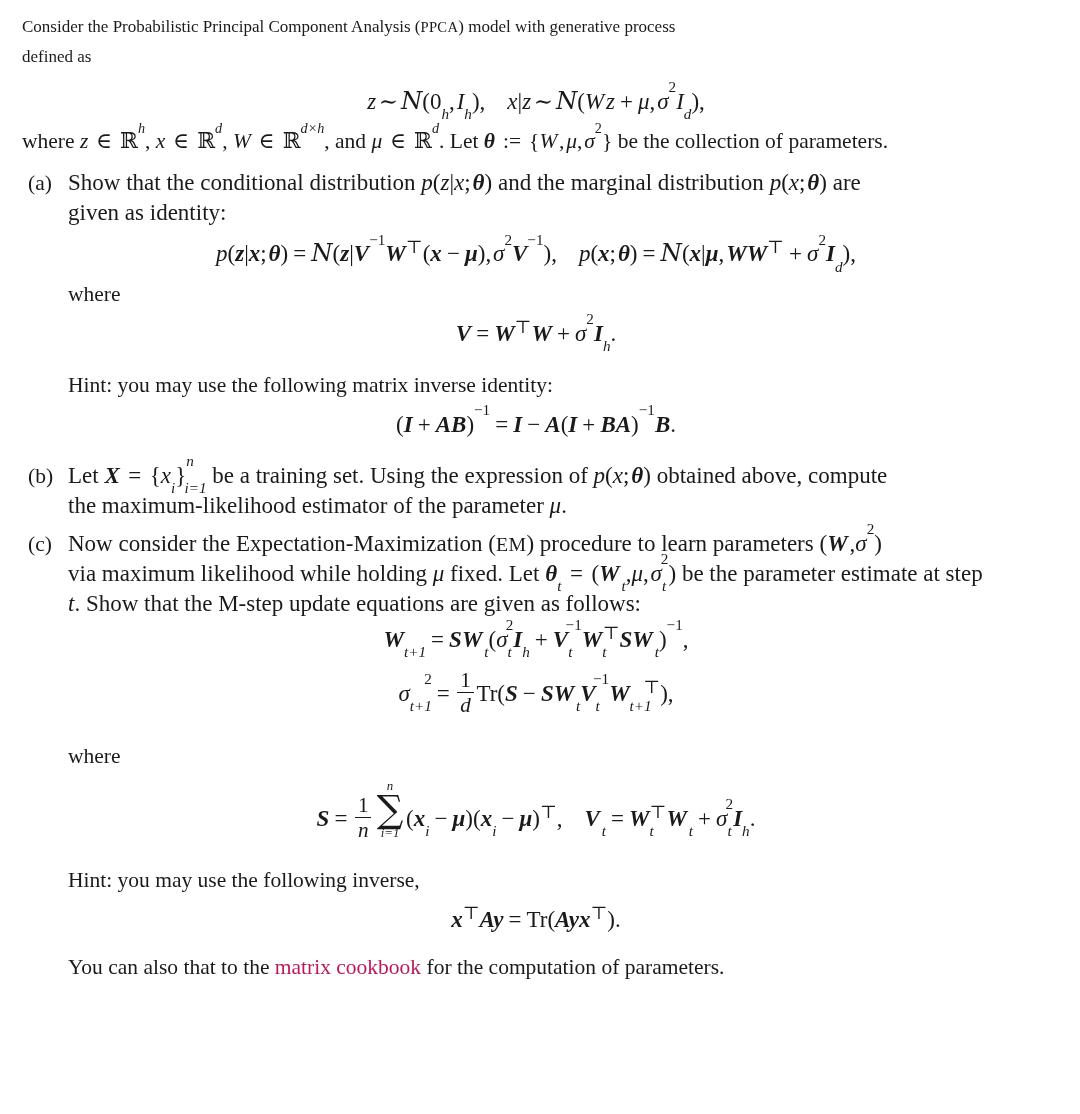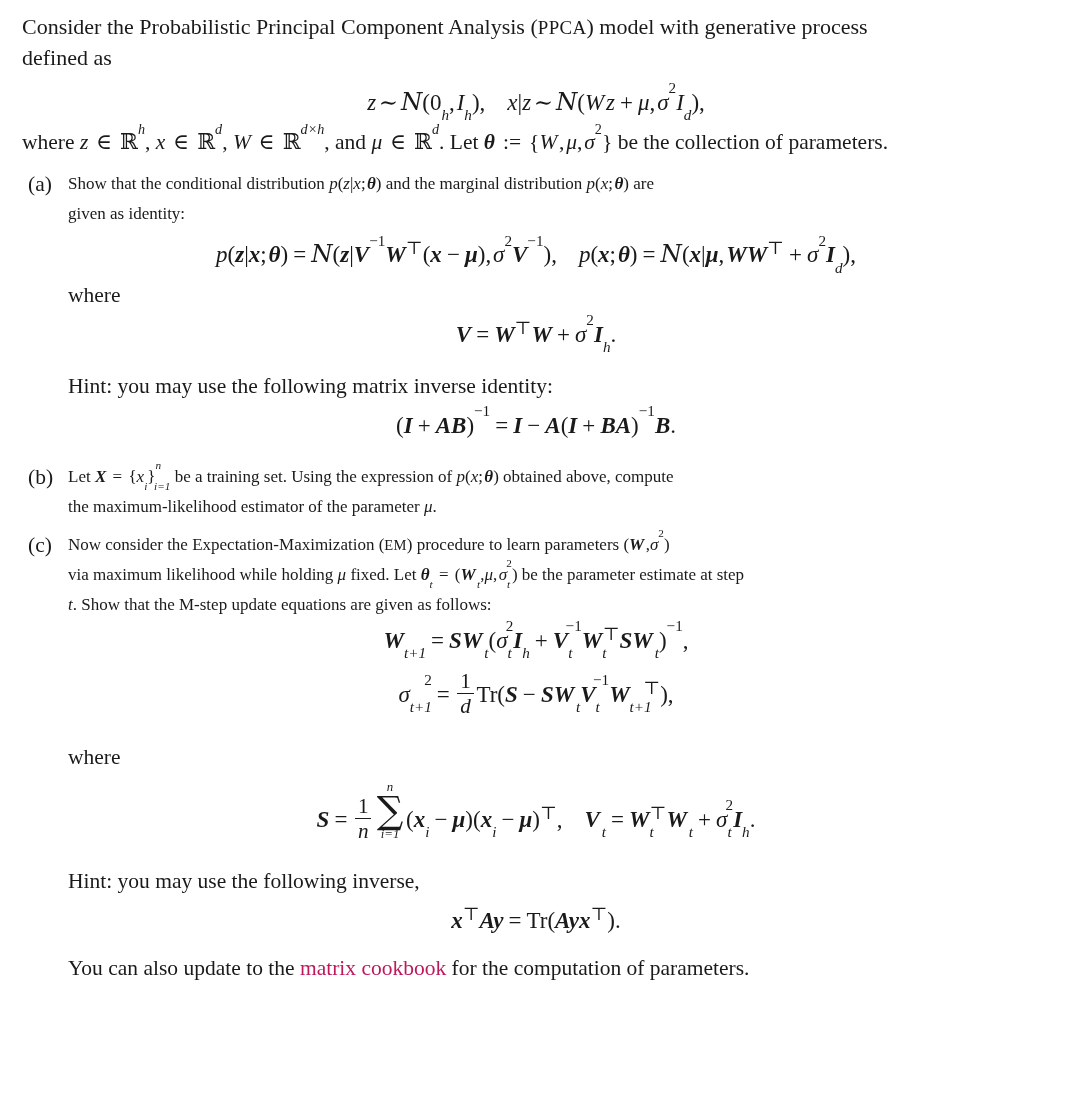--- a/index.html
+++ b/index.html
@@ -20,21 +20,21 @@
     height: 1114px;
     padding: 0;
     box-sizing: border-box;
   }
   .content {
     padding: 12px 30px 0 22px;
   }
 
   
   .para {
-    font-size: 22px;
+    font-size: 17px;
     line-height: 30px;
     text-align: left;
     margin: 0;
   }
   .intro { margin-bottom: 4px; }
 
   .where-line {
     font-size: 21.5px;
     line-height: 30px;
     margin: 0;
@@ -50,21 +50,21 @@
     width: 46px;
     flex: 0 0 46px;
     font-size: 21.5px;
     line-height: 30px;
     text-align: left;
     padding-left: 6px;
     box-sizing: border-box;
   }
   .item-body {
     flex: 1 1 auto;
-    font-size: 17px;
+    font-size: 23px;
     line-height: 30px;
   }
   .sub {
     padding-left: 46px;
   }
   .sub .para { font-size: 21.5px; }
 
   
   .eqn {
     text-align: center;
@@ -279,17 +279,17 @@
       <div class="para">Hint: you may use the following inverse,</div>
     </div>
 
     <div class="eqn eqn-block">
       <span class="mb">x</span><span class="tp">⊤</span><span class="mb">A</span><span class="mb">y</span><span class="opn">=</span><span class="mr">Tr</span><span class="paren">(</span><span class="mb">A</span><span class="mb">y</span><span class="mb">x</span><span class="tp">⊤</span><span class="paren">)</span><span class="mr">.</span>
     </div>
 
     <div class="spacer-8"></div>
 
     <div class="sub">
-      <div class="para"><span>You can also update to the </span><span class="link" style="color: #be185d;">matrix cookbook</span><span> for the computation of parameters.</span></div>
+      <div class="para"><span>You can also that to the </span><span class="link" style="color: #be185d;">matrix cookbook</span><span> for the computation of parameters.</span></div>
     </div>
 
   </div>
 </div>
 
 </body></html>

